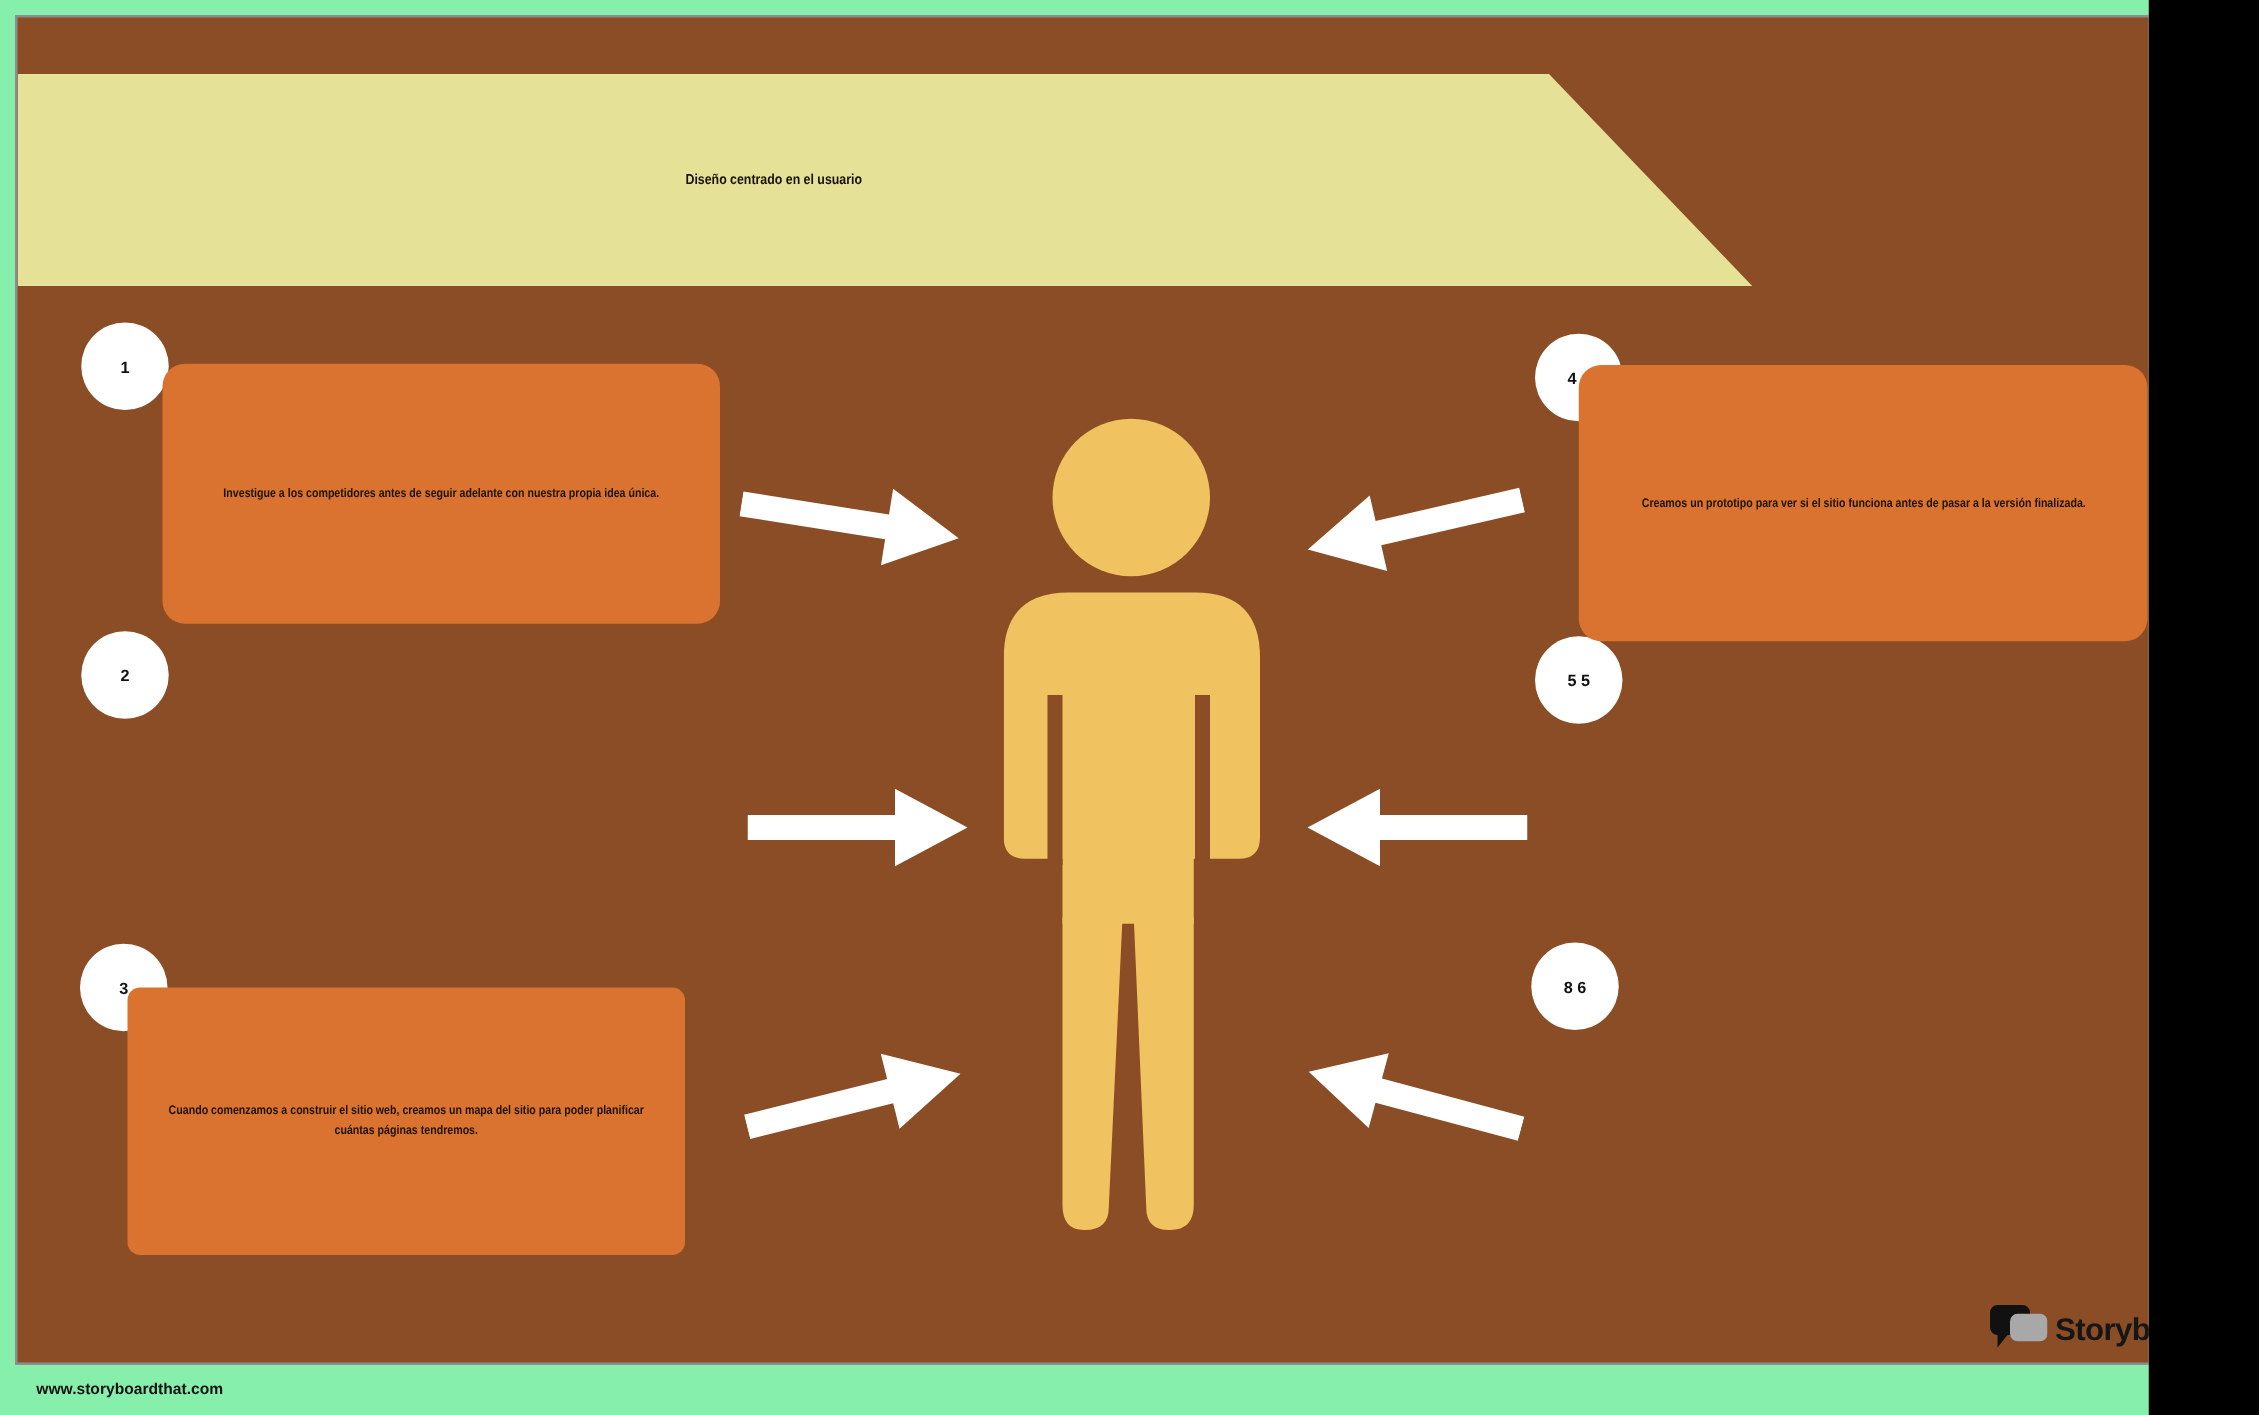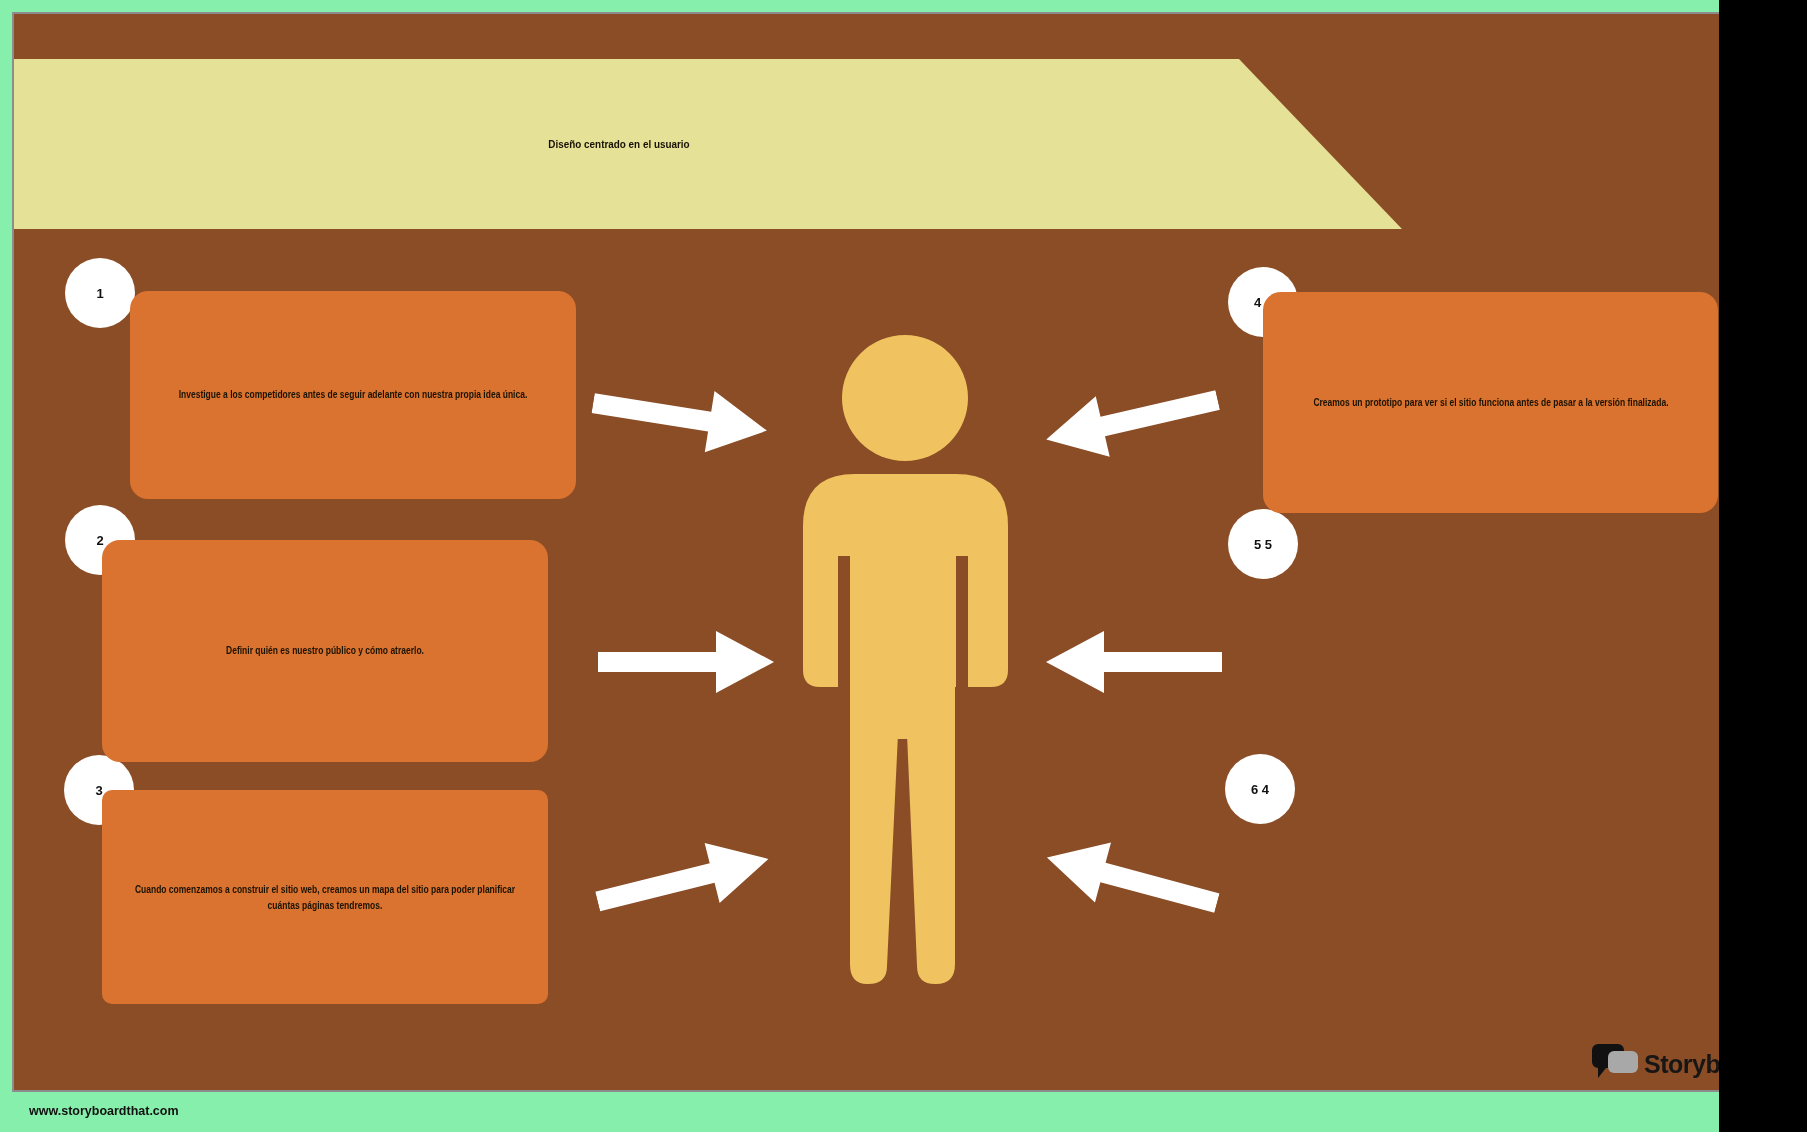--- a/index.html
+++ b/index.html
@@ -60,30 +60,27 @@
       <div class="banner-title">Diseño centrado en el usuario</div>
     </div>
 
     <div class="step-circle" style="left:51px; top:244px;">1</div>
     <div class="step-circle" style="left:51px; top:491px;">2</div>
     <div class="step-circle" style="left:50px; top:741px;">3</div>
 
     <div class="panel" style="left:88px; top:277px; width:446px; height:208px;margin-left:28px;">
       <div class="panel-text w-l">Investigue a los competidores antes de seguir adelante con nuestra propia idea única.</div>
     </div>
-    <div class="panel" style="left:88px; top:526px; width:446px; height:222px;">
-      <div class="panel-text w-l">Definir quién es nuestro público y cómo atraerlo.</div>
-    </div>
     <div class="panel" style="left:88px; top:776px; width:446px; height:214px;border-radius:10px;">
       <div class="panel-text w-l">Cuando comenzamos a construir el sitio web, creamos un mapa del sitio para poder planificar cuántas páginas tendremos.</div>
     </div>
 
     <div class="step-circle" style="left:1214px; top:253px;">4 4</div>
     <div class="step-circle" style="left:1214px; top:495px;">5 5</div>
-    <div class="step-circle" style="left:1211px; top:740px;">6 4</div>
+    <div class="step-circle" style="left:1211px; top:740px;">8 6</div>
 
     <div class="panel" style="left:1249px; top:278px; width:455px; height:221px;padding-left:40px;">
       <div class="panel-text w-r">Creamos un prototipo para ver si el sitio funciona antes de pasar a la versión finalizada.</div>
     </div>
 
     <div class="arrow" style="left:578px; top:370px; transform:rotate(9deg);">
       <svg viewBox="0 0 178 66">
           <polygon fill="#ffffff" points="0,23 118,23 118,2 176,33 118,64 118,43 0,43"></polygon>
         </svg>
     </div>

